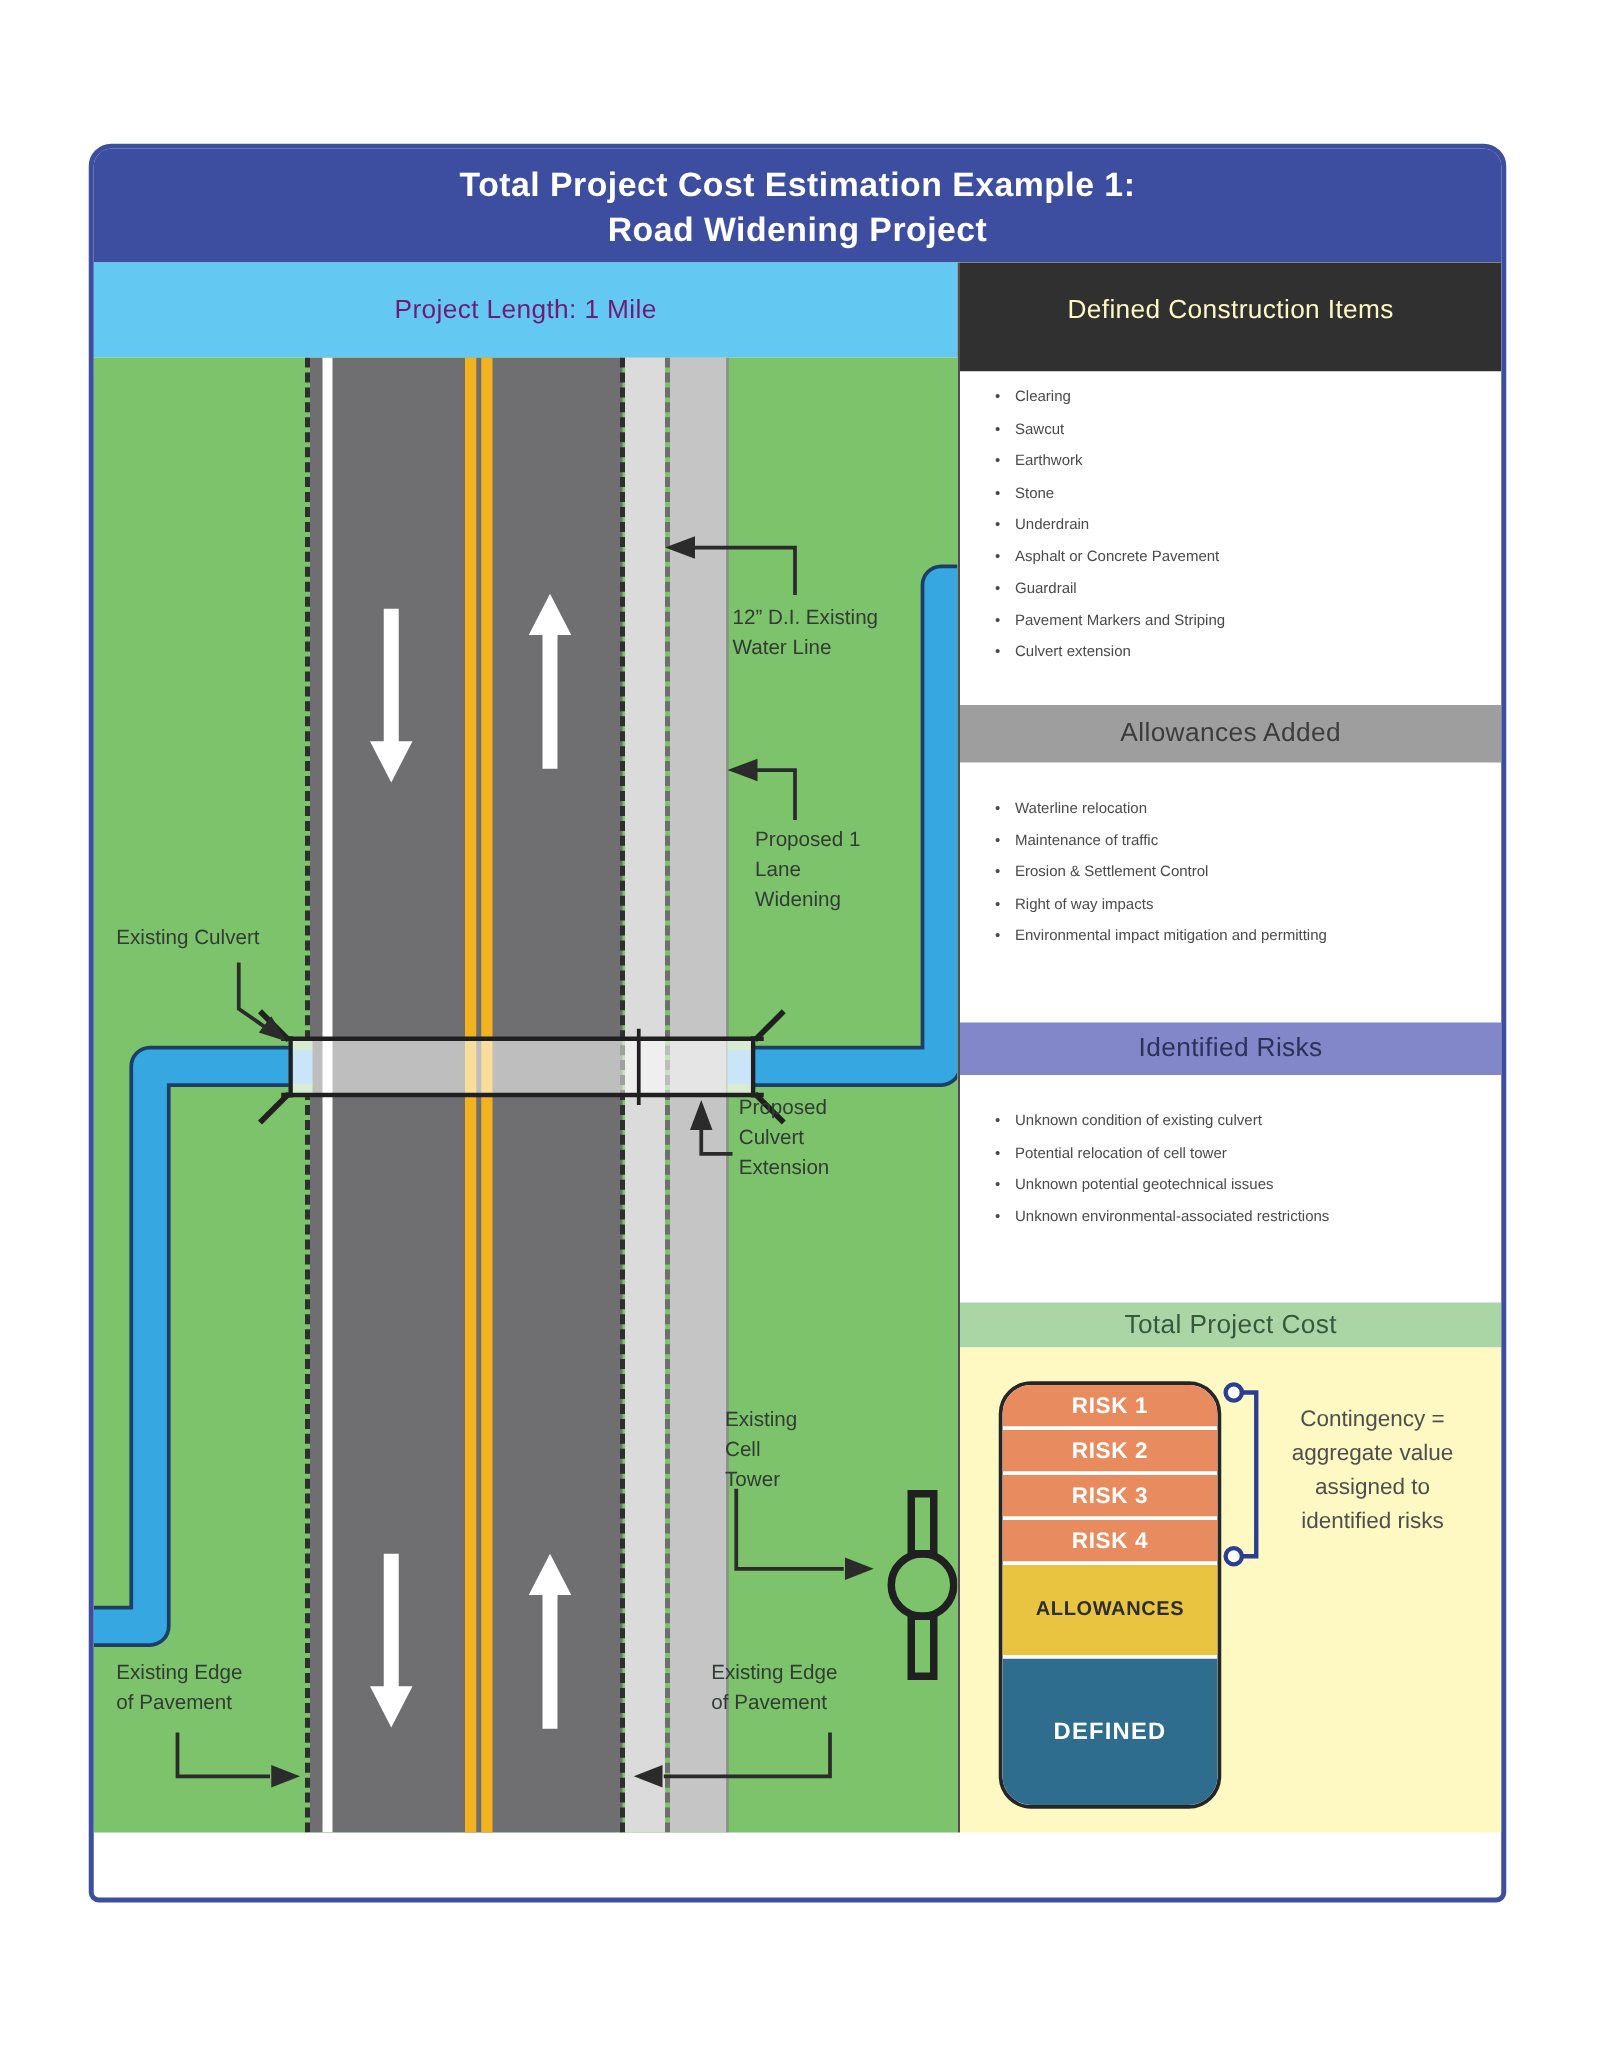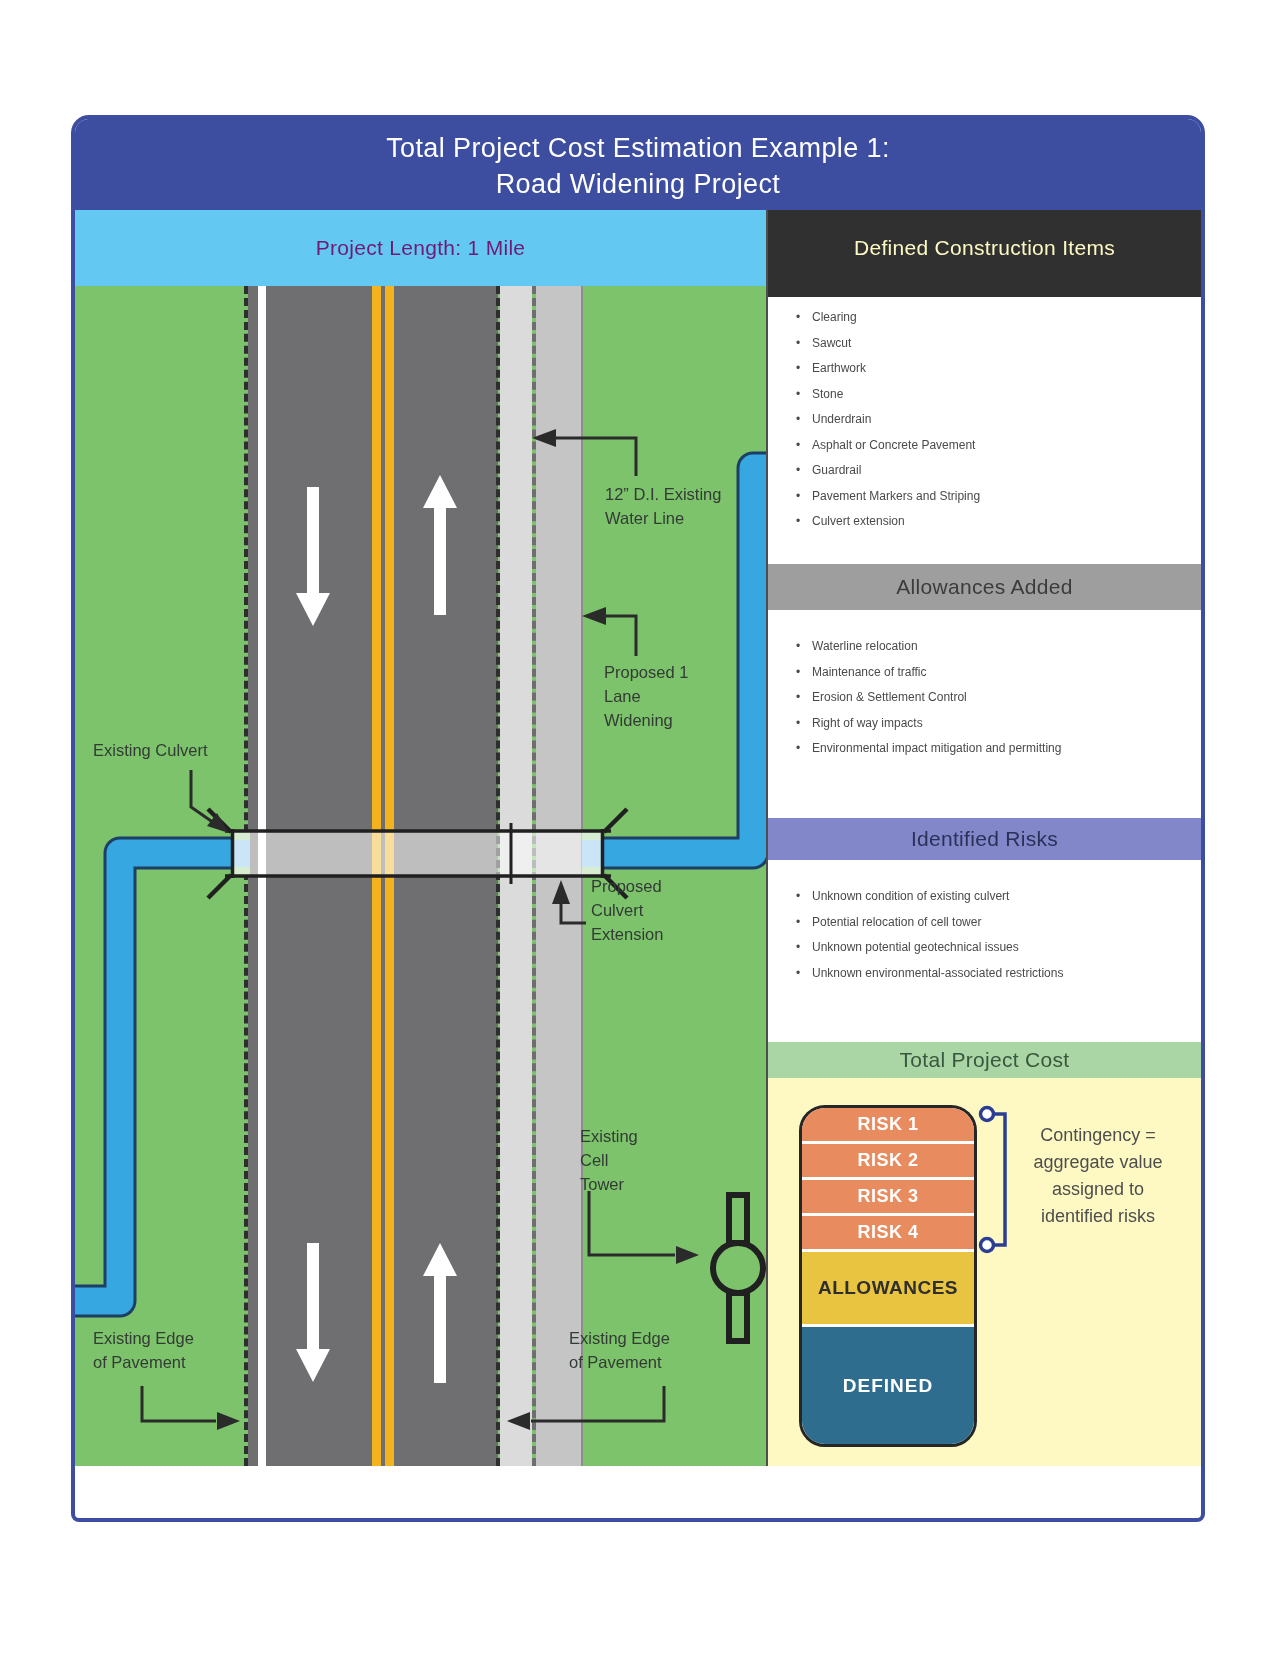--- a/index.html
+++ b/index.html
@@ -10,21 +10,21 @@
     --stream:#36A7E0; --streamEdge:#1d3f66; --riskOrange:#E88B5E;
     --allowYellow:#E9C440; --definedTeal:#2F6D8F; --bracketBlue:#2C3E94;
   }
   *{margin:0;padding:0;box-sizing:border-box;}
   html,body{width:1280px;height:1656px;background:#ffffff;
     font-family:"Liberation Sans",sans-serif;}
   .card{position:absolute;left:71px;top:115px;width:1134px;height:1407px;
     border:4px solid var(--accentBlue);border-radius:18px 18px 8px 8px;overflow:hidden;
     background:#fff;}
   .titlebar{height:91px;background:var(--accentBlue);color:#fff;text-align:center;
-    padding-top:11px;font-size:27px;line-height:36px;font-weight:400;letter-spacing:.4px;}
+    padding-top:11px;font-size:27px;line-height:36px;font-weight:700;letter-spacing:.4px;}
   .caption{height:52px;background:var(--captionGreen);color:#fff;text-align:center;
     font-size:18px;line-height:50px;letter-spacing:.3px;}
   .content{display:flex;height:1256px;}
   .left{width:691px;display:flex;flex-direction:column;}
   .pl-header{height:76px;background:var(--lightBlue);color:#701a75;text-align:center;
     font-size:21px;line-height:76px;letter-spacing:.3px;}
   .diagram{position:relative;height:1180px;background:var(--fieldGreen);overflow:hidden;}
   .stripe{position:absolute;top:0;bottom:0;}
   .dashline{position:absolute;top:0;bottom:0;width:0;border-left:4px dashed #2e2e2e;}
   .dashline.gray{border-left:4px dashed #6e6e6e;}
@@ -42,21 +42,21 @@
   ul.blist li::before{content:"•";position:absolute;left:-16px;color:#4a4a4a;}
   .list-defined{height:270px;}
   .list-allow{height:210px;padding-top:24px!important;}
   .list-risks{height:184px;padding-top:24px!important;}
   .stack-area{height:392px;position:relative;background:#fef9c3;}
   .stack{position:absolute;left:31px;top:27px;width:178px;height:342px;
     border:3.5px solid #262626;border-radius:26px;overflow:hidden;background:#fff;
     display:flex;flex-direction:column;gap:3px;}
   .seg{display:flex;align-items:center;justify-content:center;font-weight:bold;}
   .seg.risk{height:33px;background:var(--riskOrange);color:#fff;font-size:18px;letter-spacing:.5px;}
-  .seg.allow{height:72px;background:var(--allowYellow);color:#2e2e2e;font-size:19px;letter-spacing:.5px;}
+  .seg.allow{height:72px;background:var(--allowYellow);color:#2e2e2e;font-size:16px;letter-spacing:.5px;}
   .seg.defined{flex:1;background:var(--definedTeal);color:#fff;font-size:19px;letter-spacing:1px;}
   .bracket-svg{position:absolute;left:0;top:0;}
   .contingency{position:absolute;left:242px;top:44px;width:176px;text-align:center;
     font-size:18px;line-height:27px;color:#4e4e4e;}
 </style>
 </head>
 <body>
 
 <div class="card">
   <div class="titlebar">
@@ -130,21 +130,21 @@
             <path d="M432 1135 L455 1126 L455 1144 Z"></path>
           </g>
 
           <g fill="none" stroke="#202020" stroke-width="6">
             <rect x="654" y="909" width="18" height="48"></rect>
             <circle cx="663" cy="982" r="25"></circle>
             <rect x="654" y="1007" width="18" height="48"></rect>
           </g>
         </svg>
 
-        <div class="dlabel" style="left:530px;top:196px;">
+        <div class="dlabel" style="left:511px;top:196px;">
           <div>12” D.I. Existing</div>
           <div>Water Line</div>
         </div>
         <div class="dlabel" style="left:529px;top:374px;">
           <div>Proposed 1</div>
           <div>Lane</div>
           <div>Widening</div>
         </div>
         <div class="dlabel" style="left:18px;top:452px;">
           <div>Existing Culvert</div>

